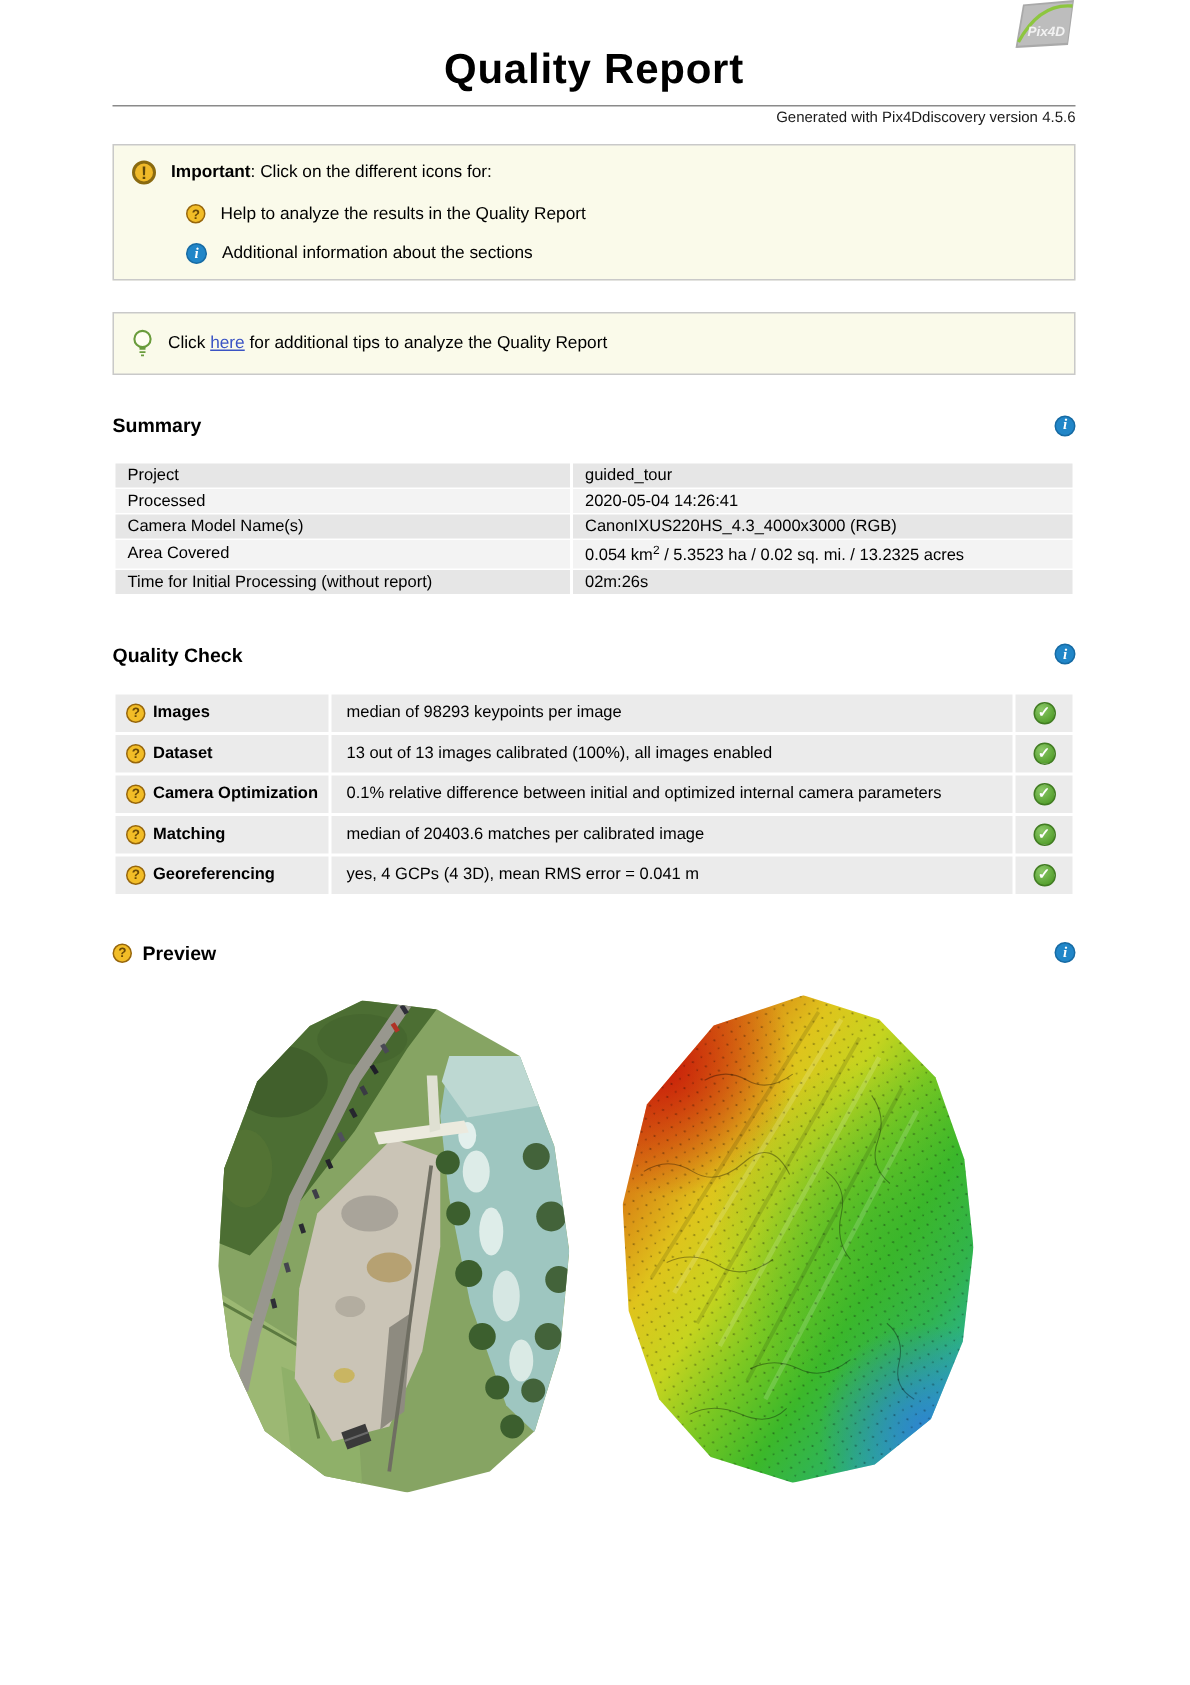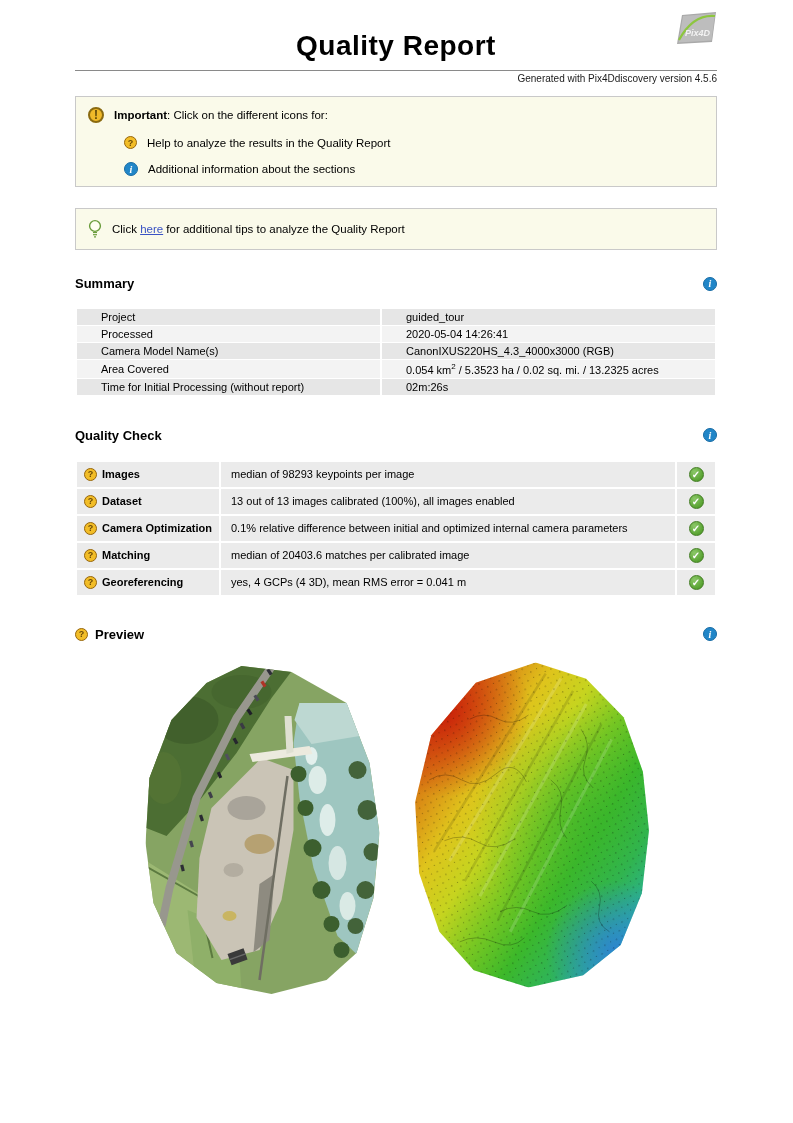--- a/index.html
+++ b/index.html
@@ -3,21 +3,21 @@
 <meta charset="utf-8">
 <style>
   * { margin:0; padding:0; box-sizing:border-box; }
   html,body { background:#fff; }
   body { font-family:"Liberation Sans", sans-serif; color:#000; }
   .page { position:relative; width:793px; height:1123px; background:#fff; overflow:hidden; margin:0 auto; }
   .content { position:relative; margin:0 76px 0 75px; padding-top:30px; }
 
   
   .qr-title { text-align:center; font-size:28px; font-weight:bold; color:#000000; letter-spacing:0.5px; }
-  .logo { position:absolute; top:12px; right:0; width:42px; height:36px; }
+  .logo { position:absolute; top:0; right:0; width:42px; height:36px; }
   .rule { border:none; border-top:1px solid #8a8a8a; margin-top:8px; }
   .gen-line { text-align:right; font-size:10px; color:#1a1a1a; margin-top:2px; }
 
   
   .notice { background:#fafaea; border:1px solid #c9c9c9; padding:10px 12px; font-size:11.5px; }
   .notice-important { margin-top:12px; }
   .notice-row { display:flex; align-items:center; gap:10px; }
   .notice-items { margin-left:36px; }
   .notice-items .notice-row { margin-top:13px; }
   .tip-box { margin-top:21px; }
@@ -32,21 +32,21 @@
 
   
   .section-head { display:flex; justify-content:space-between; align-items:center; font-weight:bold; font-size:13px; }
   .head-summary { margin-top:26px; }
   .head-quality { margin-top:32px; }
   .head-preview { margin-top:30px; }
   .head-left { display:flex; align-items:center; gap:7px; }
 
   
   table.summary { width:100%; margin-top:17px; border-collapse:separate; border-spacing:2px 1px; }
-  table.summary td { font-size:11px; padding:2px 24px; height:16px; vertical-align:middle; }
+  table.summary td { font-size:11px; padding:2px 8px; height:16px; vertical-align:middle; }
   table.summary td.lbl { width:303px; }
   table.summary tr:nth-child(odd) td { background:#e6e6e6; }
   table.summary tr:nth-child(even) td { background:#f3f3f3; }
   sup { font-size:8px; }
 
   
   table.quality { width:100%; margin-top:17px; border-collapse:separate; border-spacing:2px; }
   table.quality td { background:#ebebeb; font-size:11px; vertical-align:middle; height:25px; }
   table.quality td.qlbl { width:142px; font-weight:bold; padding:3px 4px 3px 7px; }
   table.quality td.qdesc { padding:3px 4px 3px 10px; }

